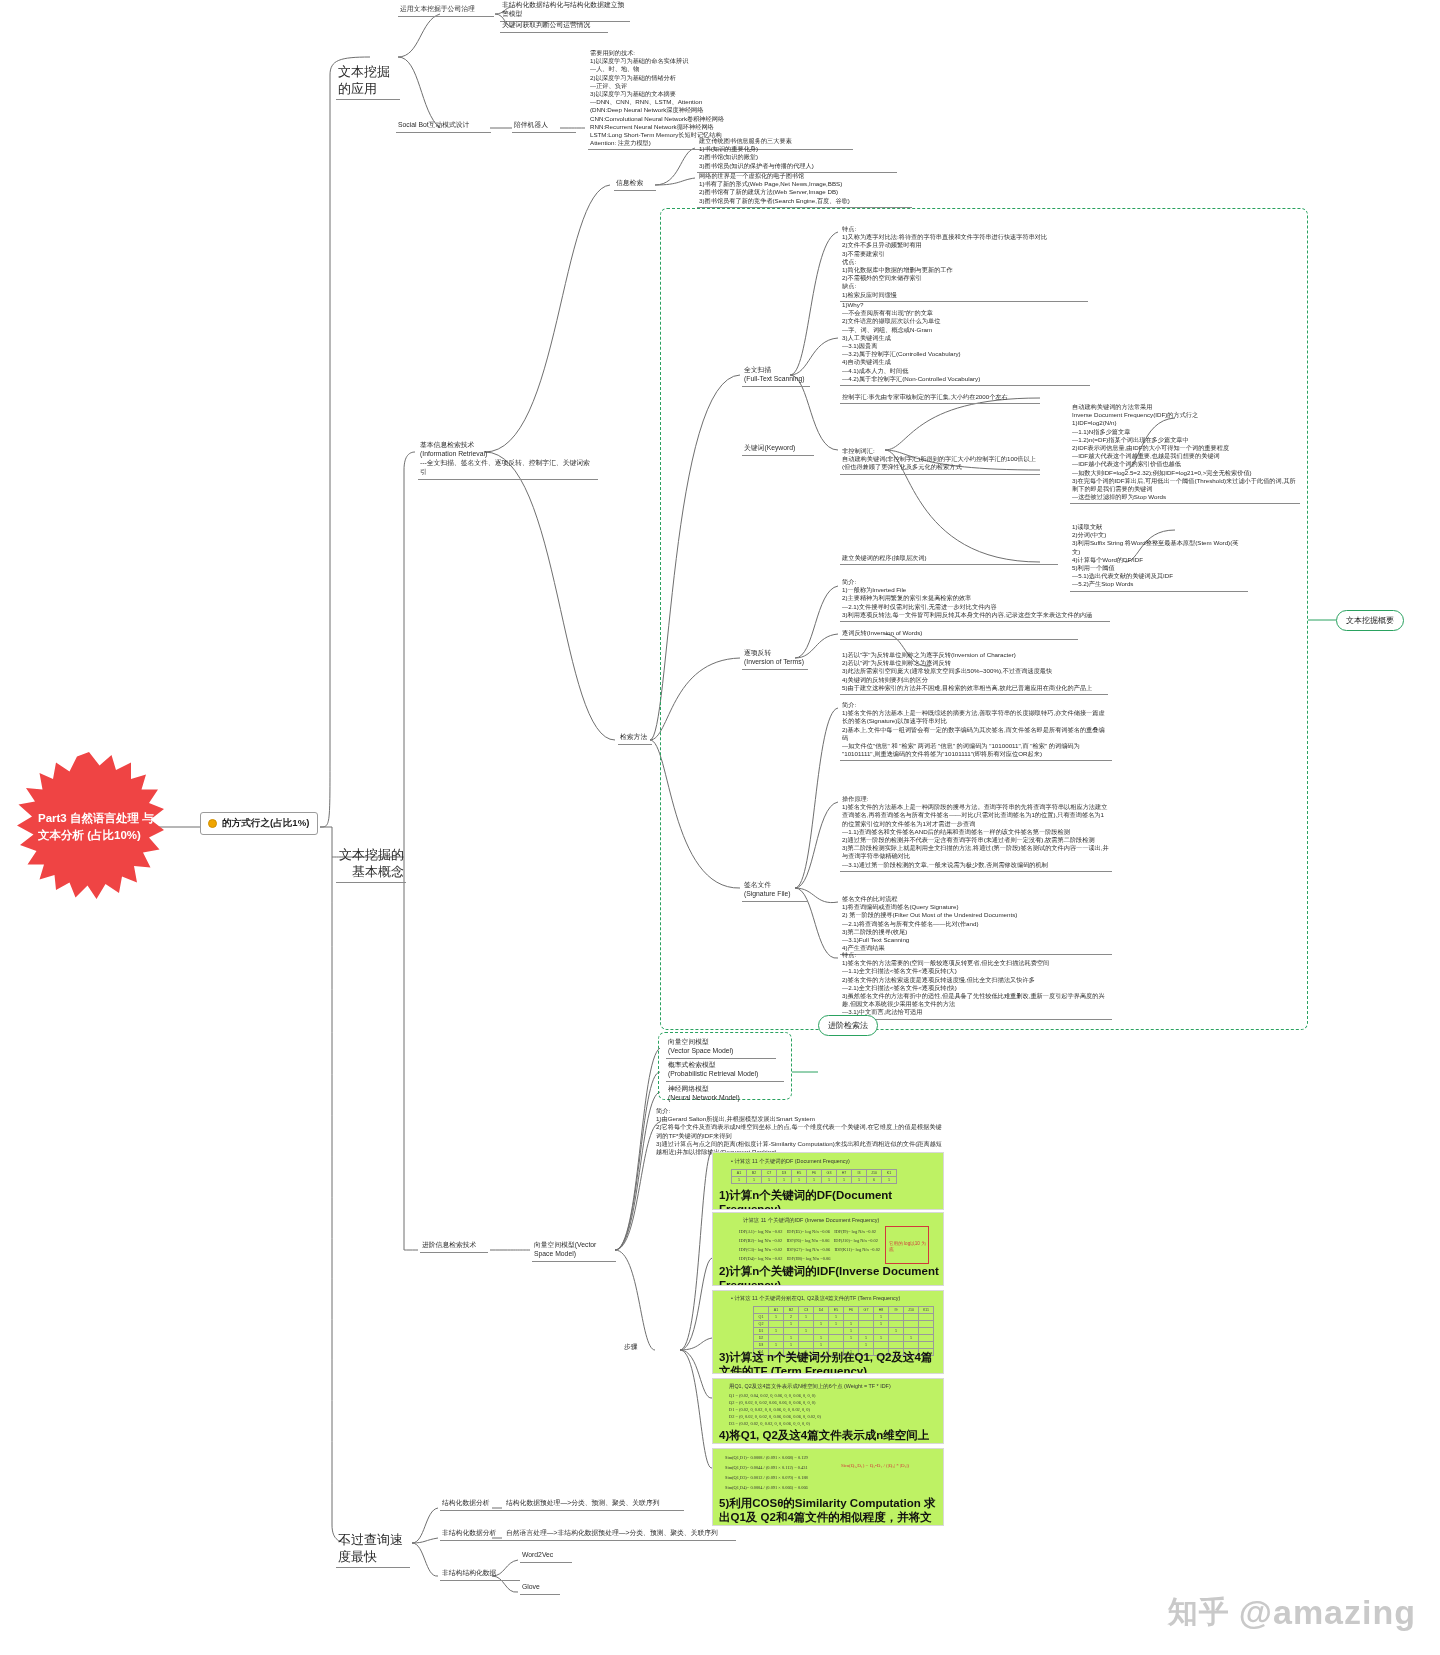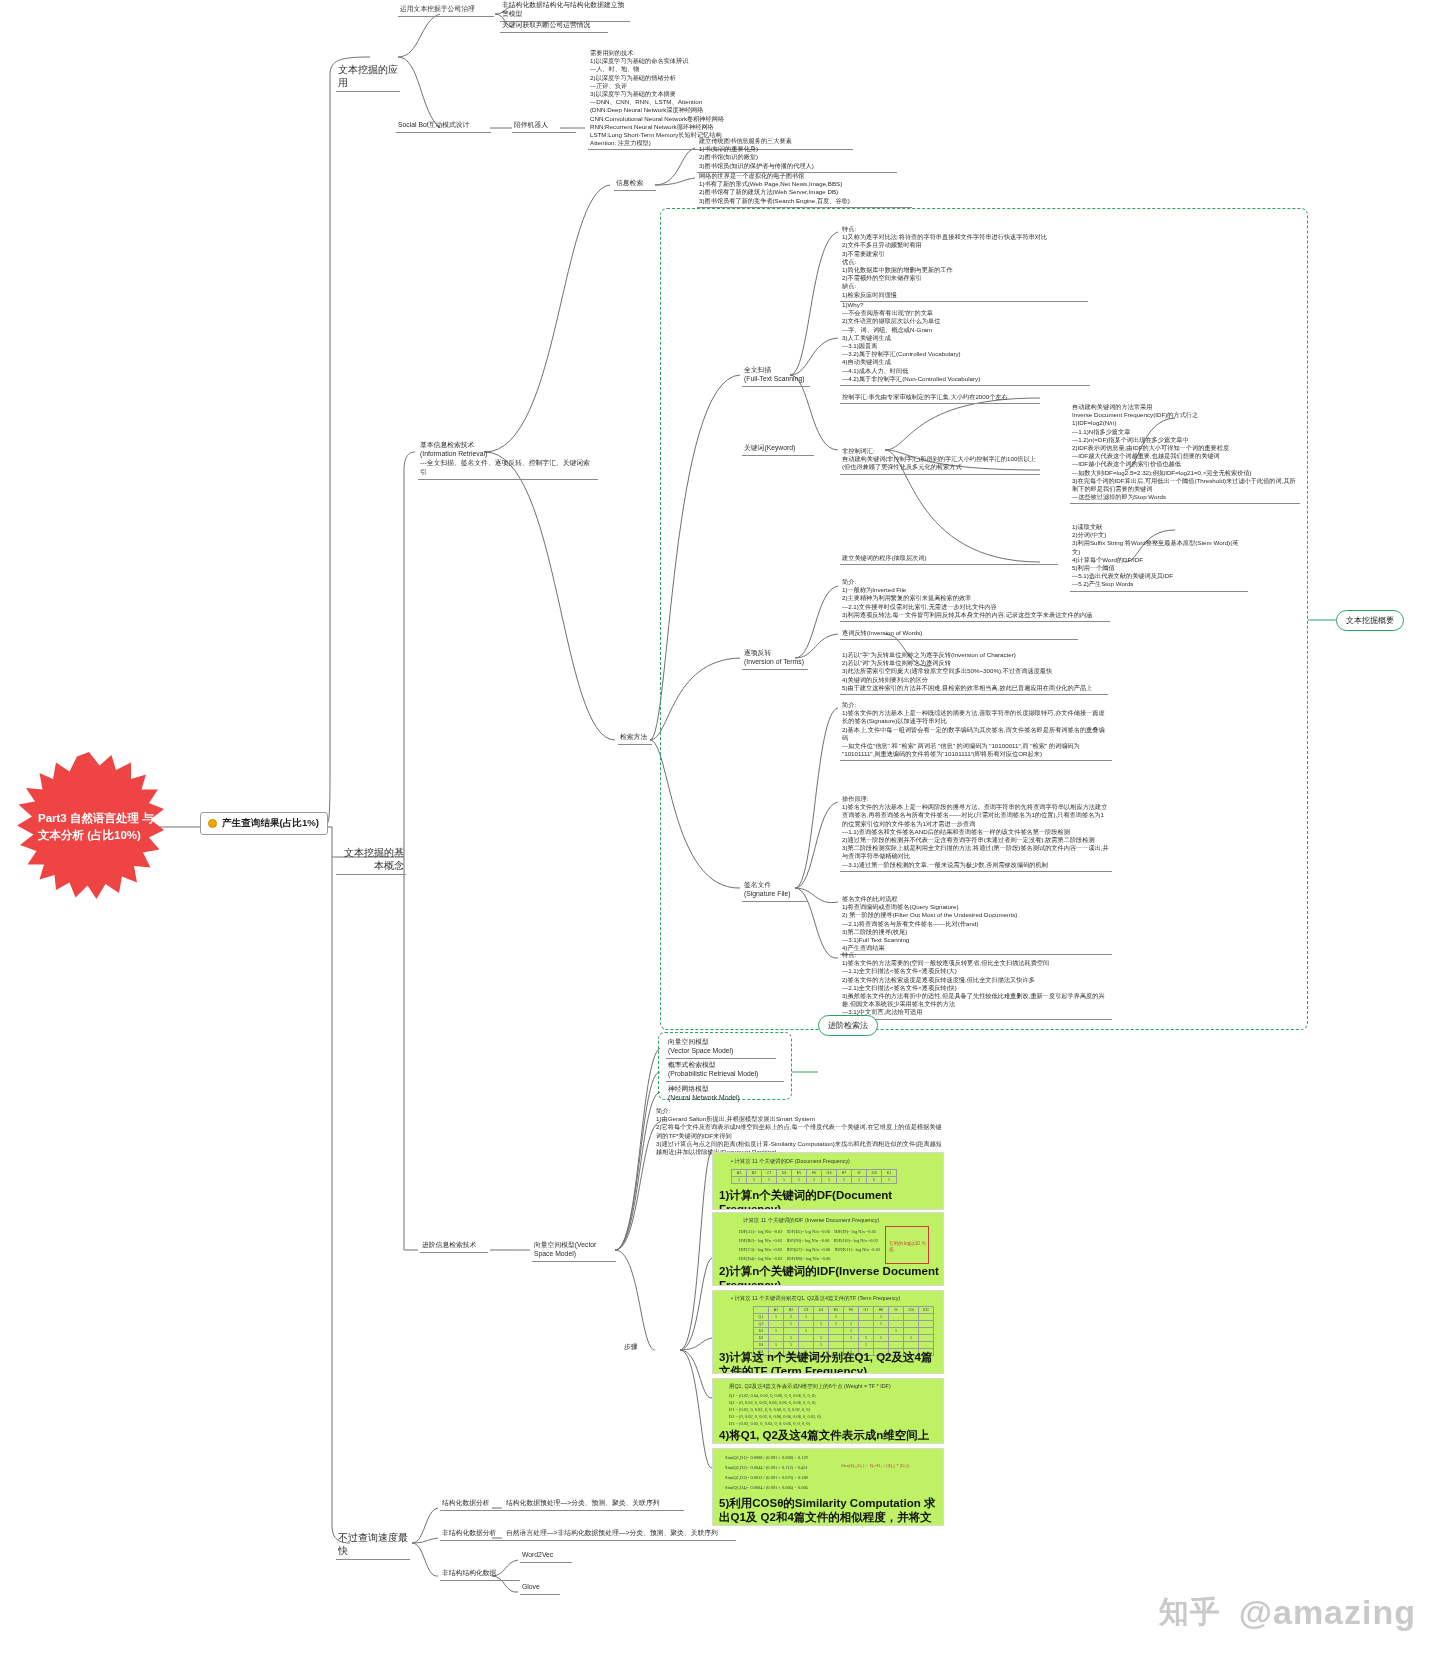--- a/index.html
+++ b/index.html
@@ -26,21 +26,21 @@
     color: #2b2b2b;
     line-height: 1.32;
     white-space: pre-wrap;
     padding: 1px 2px 2px 2px;
     border-bottom: 1px solid #8a8a8a;
     background: transparent;
   }
   .node.nb { border-bottom: none; }
   .tiny   { font-size: 6.2px; }
   .xs     { font-size: 6.8px; }
-  .sm     { font-size: 10px; }
+  .sm     { font-size: 13px; }
 
   
   #root {
     position: absolute;
     left: 14px; top: 752px;
     width: 150px; height: 150px;
     background: #ef4444;
     color: #ffffff;
     font-weight: bold;
     font-size: 11.5px;
@@ -158,21 +158,21 @@
     position: absolute;
     color: #d2393b;
     font-size: 5px;
     font-family: "Liberation Serif", serif;
   }
   .watermark {
     position: absolute;
     right: 24px; bottom: 22px;
     display: flex;
     align-items: center;
-    gap: 18px;
+    gap: 9px;
     color: #c9c9c9;
     font-size: 34px;
     font-weight: bold;
     letter-spacing: 1px;
     user-select: none;
   }
   .wm-logo {
     font-size: 30px;
     font-weight: bold;
     color: #c9c9c9;
@@ -269,21 +269,21 @@
 
   <div id="root">
     <div class="rt">Part3
 自然语言处理
 与文本分析
 (占比10%)</div>
   </div>
 
   <div class="mainnode" style="left:200px; top:812px;">
     <span class="bullet"></span>
-    <span>产生查询结果(占比1%)</span>
+    <span>的方式行之(占比1%)</span>
   </div>
 
   <div class="node sm" style="left:336px; top:62px; width:64px;">文本挖掘的应用</div>
   <div class="node sm" style="left:336px; top:845px; width:70px;text-align:right;">文本挖掘的基本概念</div>
   <div class="node sm" style="left:336px; top:1530px; width:74px;">不过查询速度最快</div>
 
   <div class="node xs" style="left:398px; top:4px; width:96px;">运用文本挖掘于公司治理</div>
   <div class="node xs" style="left:500px; top:0px; width:130px;">非结构化数据结构化与结构化数据建立预警模型</div>
   <div class="node xs" style="left:500px; top:20px; width:108px;">关键词获取判断公司运营情况</div>
 

